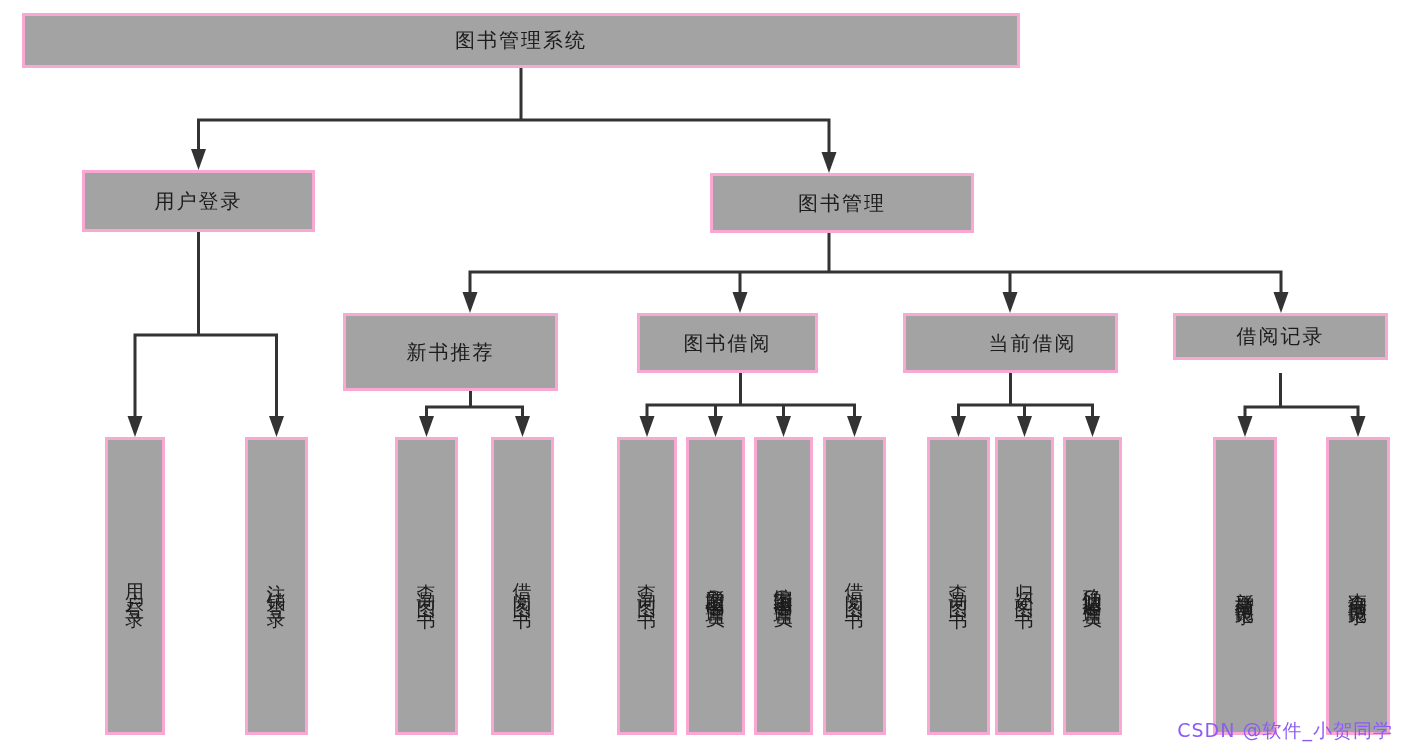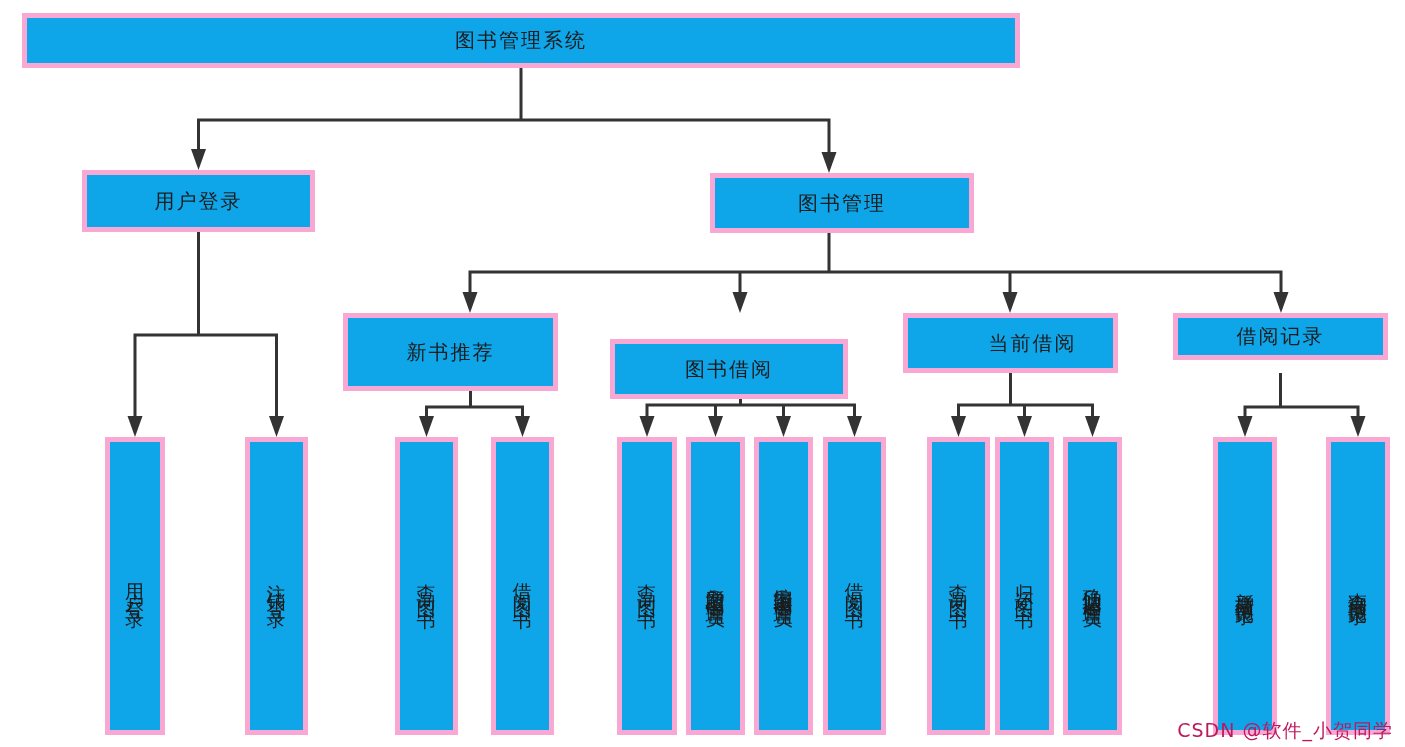--- a/index.html
+++ b/index.html
@@ -13,42 +13,42 @@
   }
   .wires {
     position: absolute;
     left: 0; top: 0;
     width: 1405px; height: 747px;
     pointer-events: none;
   }
   .box {
     position: absolute;
     box-sizing: border-box;
-    border: 5px solid #f9a8d4;
-    background: #0ea5e9;
+    border: 3px solid #f9a8d4;
+    background: #a3a3a3;
     display: flex;
     align-items: center;
     justify-content: center;
     color: #1c1c1c;
   }
   .h-box { font-size: 20px; letter-spacing: 2px; white-space: nowrap; }
   .leaf span {
     writing-mode: vertical-rl;
     text-orientation: mixed;
     font-size: 19px;
     letter-spacing: 9px;
     line-height: 1;
   }
   .leaf.tight span { letter-spacing: 3px; }
   .watermark {
     position: absolute;
     right: 12px;
     top: 718px;
     font-size: 19px;
-    color: #be185d;
+    color: #8b5cf6;
     letter-spacing: 1px;
     white-space: nowrap;
   }
 </style>
 </head>
 <body>
 
 <div class="stage">
 
   <svg class="wires" viewBox="0 0 1405 747" xmlns="http://www.w3.org/2000/svg">
@@ -108,21 +108,21 @@
       <polygon points="1350.5,416 1365.5,416 1358,437"></polygon>
     </g>
   </svg>
 
   <div class="box h-box" style="left:22px; top:13px; width:998px; height:55px;">图书管理系统</div>
 
   <div class="box h-box" style="left:82px; top:170px; width:233px; height:62px;">用户登录</div>
   <div class="box h-box" style="left:710px; top:173px; width:264px; height:60px;">图书管理</div>
 
   <div class="box h-box" style="left:343px; top:313px; width:215px; height:78px;">新书推荐</div>
-  <div class="box h-box" style="left:610px; top:313px; width:238px; height:60px;margin-top:26px;">图书借阅</div>
+  <div class="box h-box" style="left:637px; top:313px; width:181px; height:60px;">图书借阅</div>
   <div class="box h-box" style="left:903px; top:313px; width:215px; height:60px;padding-left:44px;">当前借阅</div>
   <div class="box h-box" style="left:1173px; top:313px; width:215px; height:47px;">借阅记录</div>
 
   <div class="box leaf" style="left:105px; top:437px; width:60px; height:298px;">
     <span>用户登录</span>
   </div>
   <div class="box leaf" style="left:245px; top:437px; width:63px; height:298px;">
     <span>注销登录</span>
   </div>
 

